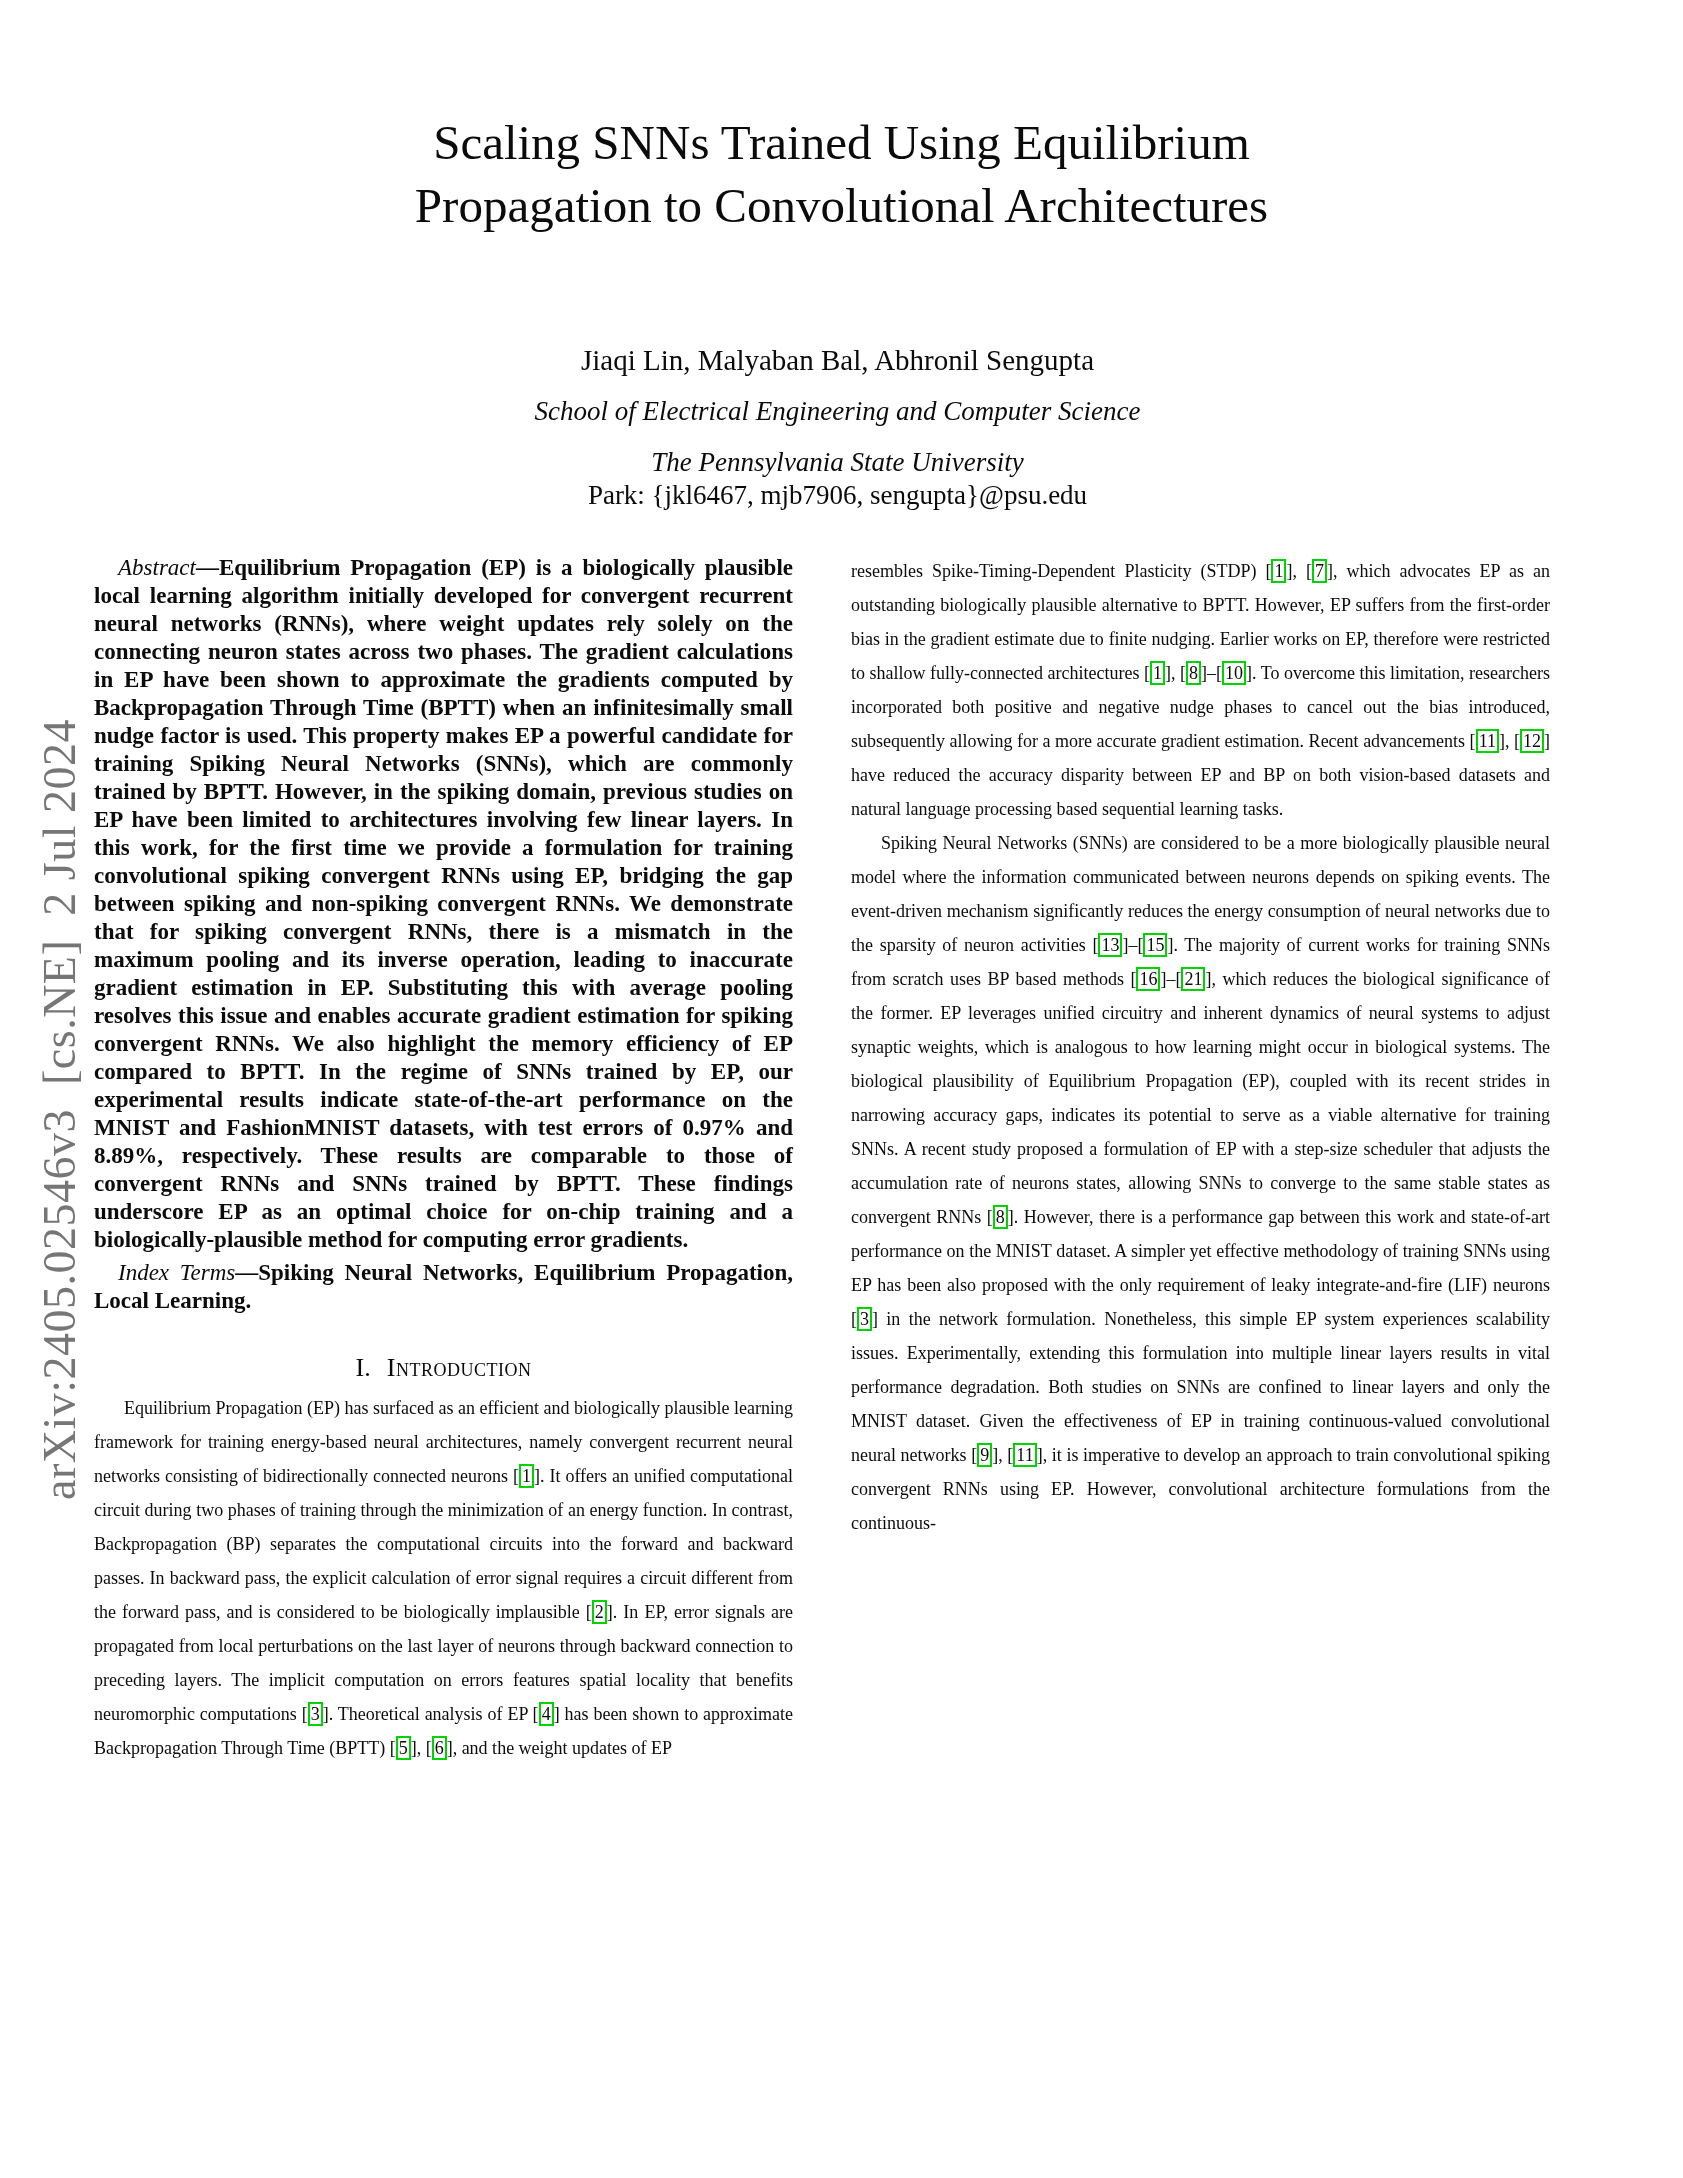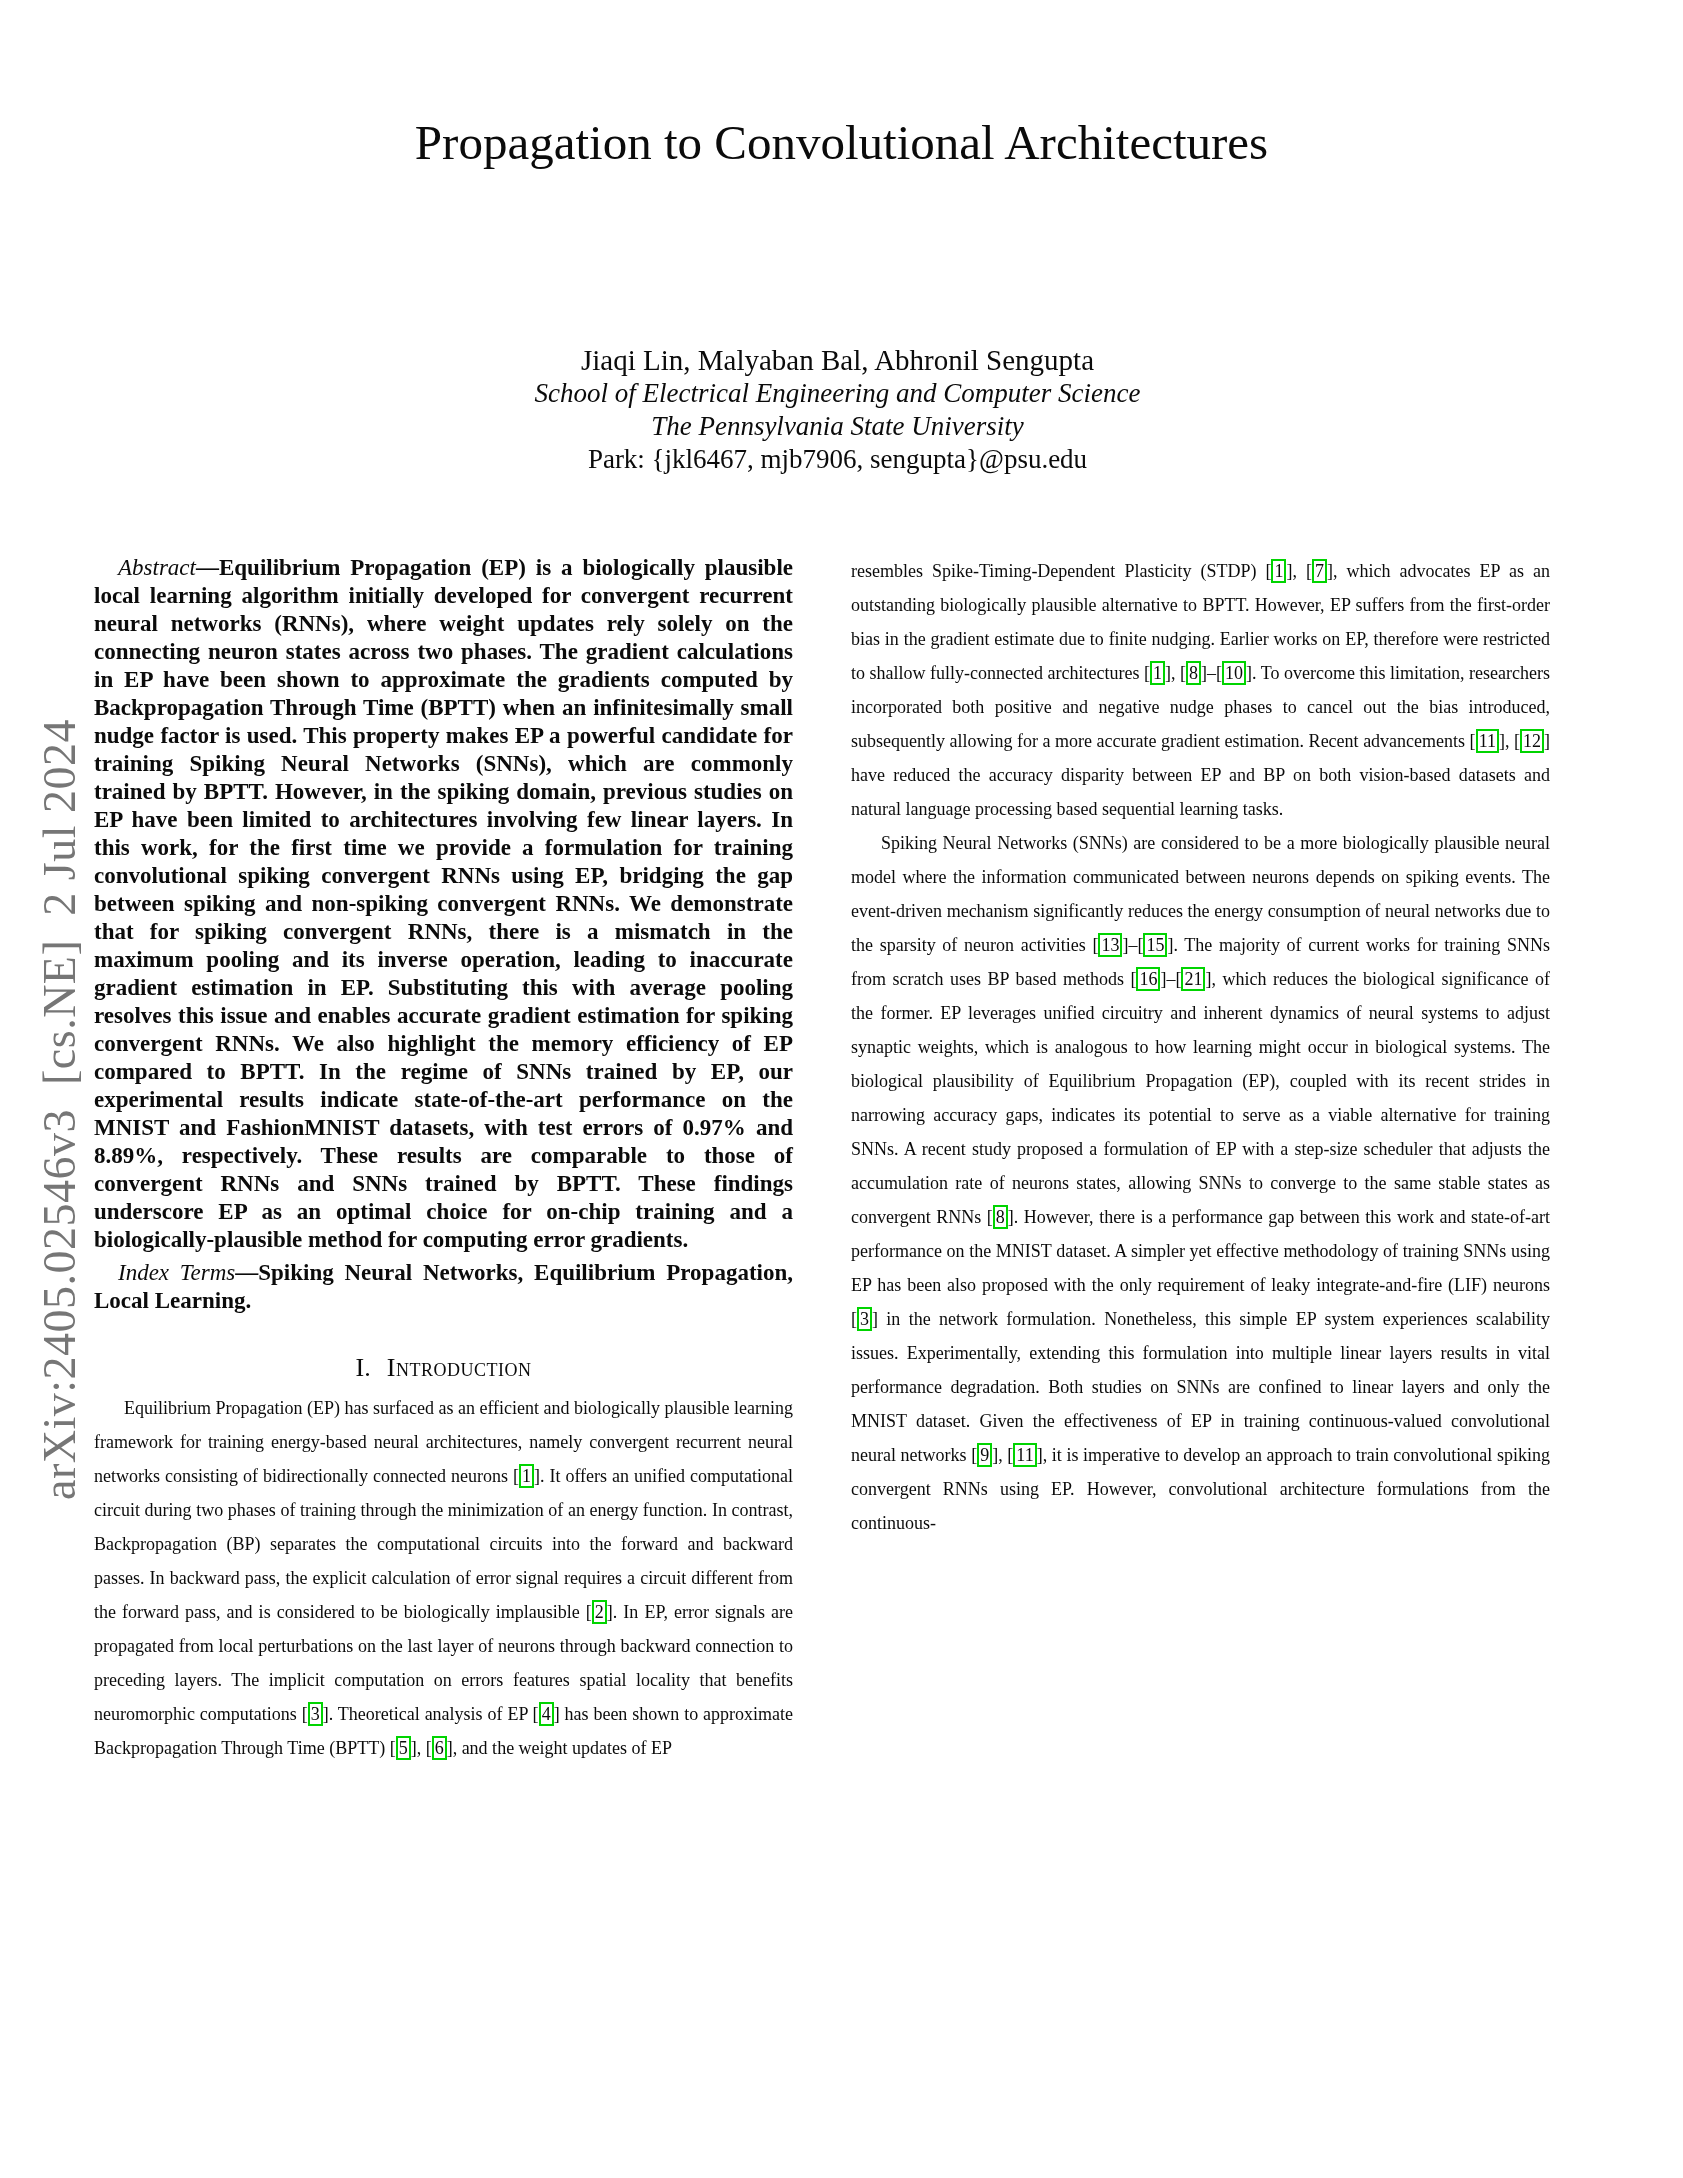--- a/index.html
+++ b/index.html
@@ -31,21 +31,21 @@
     position:absolute; top:111px; left:0; right:0;
     text-align:center;
     font-size:49px; line-height:63px;
     font-weight:400;
   }
   .byline {
     position:absolute; top:343px; left:0; right:8px;
     text-align:center;
   }
   .authors   { font-size:29px; line-height:34px; }
-  .affil-it  { font-size:27px; line-height:33px; font-style:italic; }
+  .affil-it  { font-size:27px; line-height:33px; font-style:italic;margin-top:18px; }
   .affil     { font-size:27px; line-height:33px; }
 
   
   .col { position:absolute; top:554px; width:699px; }
   .col-left  { left:94px; }
   .col-right { left:851px; }
 
   .abstract-par, .index-par {
     font-size:23px; line-height:28px;
     font-weight:bold;
@@ -85,20 +85,21 @@
   }
 </style>
 </head>
 <body>
 
 <div class="page">
 
   <div class="watermark">arXiv:2405.02546v3  [cs.NE]  2 Jul 2024</div>
 
   <div class="title">
+    <div>Scaling SNNs Trained Using Equilibrium</div>
     <div>Propagation to Convolutional Architectures</div>
   </div>
 
   <div class="byline">
     <div class="authors">Jiaqi Lin, Malyaban Bal, Abhronil Sengupta</div>
     <div class="affil-it">School of Electrical Engineering and Computer Science</div>
     <div class="affil-it">The Pennsylvania State University</div>
     <div class="affil">Park: {jkl6467, mjb7906, sengupta}@psu.edu</div>
   </div>
 

